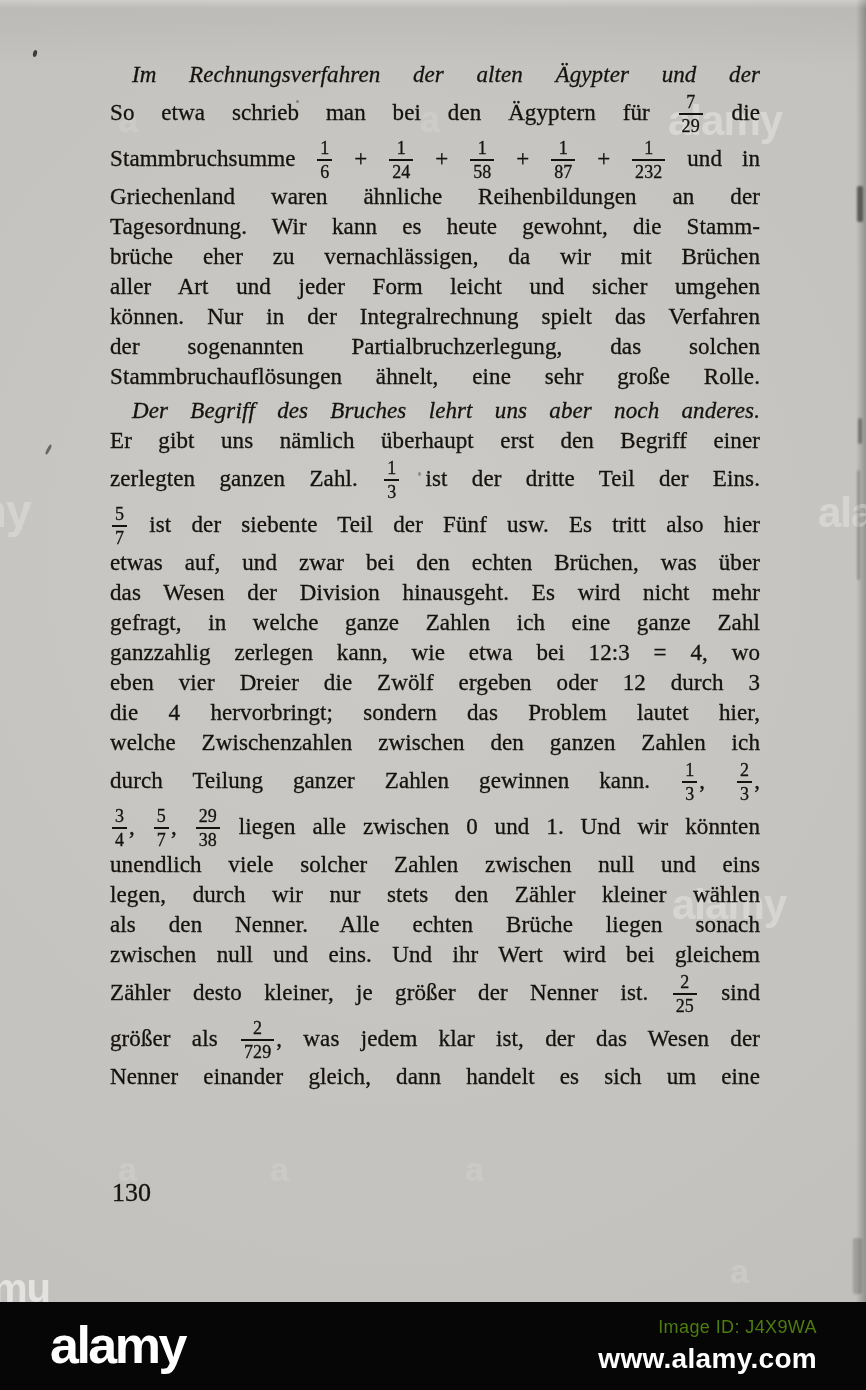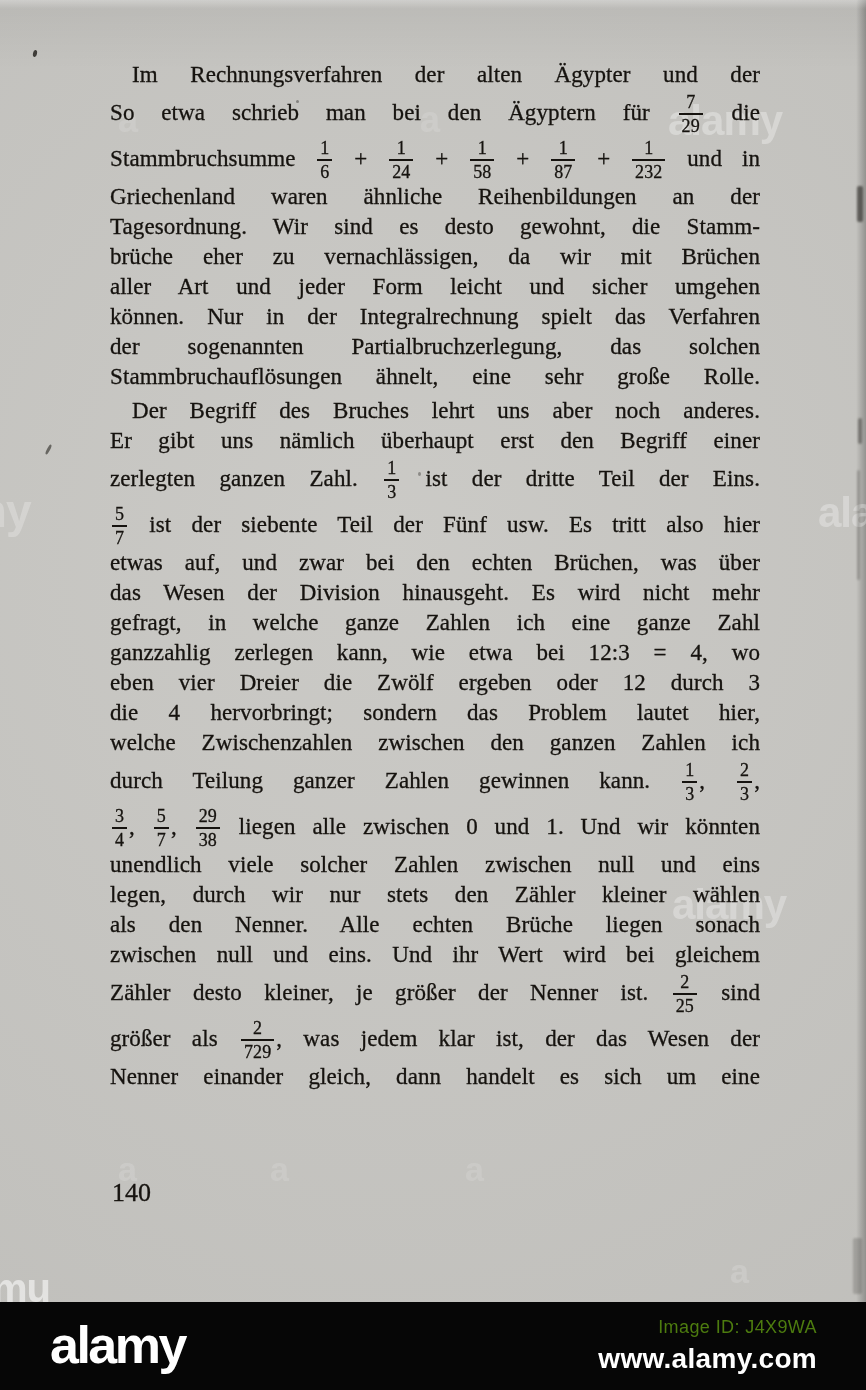--- a/index.html
+++ b/index.html
@@ -35,21 +35,21 @@
     -webkit-text-stroke: 0.3px var(--ink);
     letter-spacing: 0.1px;
   }
   .line {
     text-align: justify;
     height: 30px; line-height: 30px;
     overflow: hidden;
   }
   .line::after { content: ""; display: inline-block; width: 100%; height: 0; }
   .line.tall { height: 46px; line-height: 46px; }
-  .line.indent { text-indent: 22px; }
+  .line.indent { text-indent: 22px; font-style: italic; }
   .para-gap { margin-top: 4px; }
 
   .frac {
     display: inline-block; vertical-align: middle; text-align: center;
     line-height: 1; margin: 0 2px; transform: translateY(-1px);
   }
   .frac .num { display: block; font-size: 18px; padding: 0 3px 2px; }
   .frac .den { display: block; font-size: 18px; border-top: 2px solid var(--ink); padding: 2px 3px 0; }
 
   .page-number { position: absolute; left: 112px; top: 1178px; font-size: 26px;
@@ -117,21 +117,21 @@
   <div class="edge e2"></div>
   <div class="edge e3"></div>
   <div class="edge e4"></div>
 
   <div class="content">
     <div class="para">
         <div class="line indent"><span>Im Rechnungsverfahren der alten Ägypter und der</span></div>
         <div class="line tall"><span>So etwa schrieb man bei den Ägyptern für </span><span class="frac"><span class="num">7</span><span class="den">29</span></span><span> die</span></div>
         <div class="line tall"><span>Stammbruchsumme </span><span class="frac"><span class="num">1</span><span class="den">6</span></span><span> + </span><span class="frac"><span class="num">1</span><span class="den">24</span></span><span> + </span><span class="frac"><span class="num">1</span><span class="den">58</span></span><span> + </span><span class="frac"><span class="num">1</span><span class="den">87</span></span><span> + </span><span class="frac"><span class="num">1</span><span class="den">232</span></span><span> und in</span></div>
         <div class="line"><span>Griechenland waren ähnliche Reihenbildungen an der</span></div>
-        <div class="line"><span>Tagesordnung. Wir sind es desto gewohnt, die Stamm-</span></div>
+        <div class="line"><span>Tagesordnung. Wir kann es heute gewohnt, die Stamm-</span></div>
         <div class="line"><span>brüche eher zu vernachlässigen, da wir mit Brüchen</span></div>
         <div class="line"><span>aller Art und jeder Form leicht und sicher umgehen</span></div>
         <div class="line"><span>können. Nur in der Integralrechnung spielt das Verfahren</span></div>
         <div class="line"><span>der sogenannten Partialbruchzerlegung, das solchen</span></div>
         <div class="line"><span>Stammbruchauflösungen ähnelt, eine sehr große Rolle.</span></div>
       </div>
     <div class="para para-gap">
         <div class="line indent"><span>Der Begriff des Bruches lehrt uns aber noch anderes.</span></div>
         <div class="line"><span>Er gibt uns nämlich überhaupt erst den Begriff einer</span></div>
         <div class="line tall"><span>zerlegten ganzen Zahl. </span><span class="frac"><span class="num">1</span><span class="den">3</span></span><span> ist der dritte Teil der Eins.</span></div>
@@ -148,21 +148,21 @@
         <div class="line"><span>unendlich viele solcher Zahlen zwischen null und eins</span></div>
         <div class="line"><span>legen, durch wir nur stets den Zähler kleiner wählen</span></div>
         <div class="line"><span>als den Nenner. Alle echten Brüche liegen sonach</span></div>
         <div class="line"><span>zwischen null und eins. Und ihr Wert wird bei gleichem</span></div>
         <div class="line tall"><span>Zähler desto kleiner, je größer der Nenner ist. </span><span class="frac"><span class="num">2</span><span class="den">25</span></span><span> sind</span></div>
         <div class="line tall"><span>größer als </span><span class="frac"><span class="num">2</span><span class="den">729</span></span><span>, was jedem klar ist, der das Wesen der</span></div>
         <div class="line"><span>Nenner einander gleich, dann handelt es sich um eine</span></div>
       </div>
   </div>
 
-  <div class="page-number">140</div>
+  <div class="page-number">130</div>
 
   <div class="footer">
     <div class="logo">alamy</div>
     <div class="footer-right">
       <div class="image-id">Image ID: J4X9WA</div>
       <div class="footer-url">www.alamy.com</div>
     </div>
   </div>
 </div>
 

